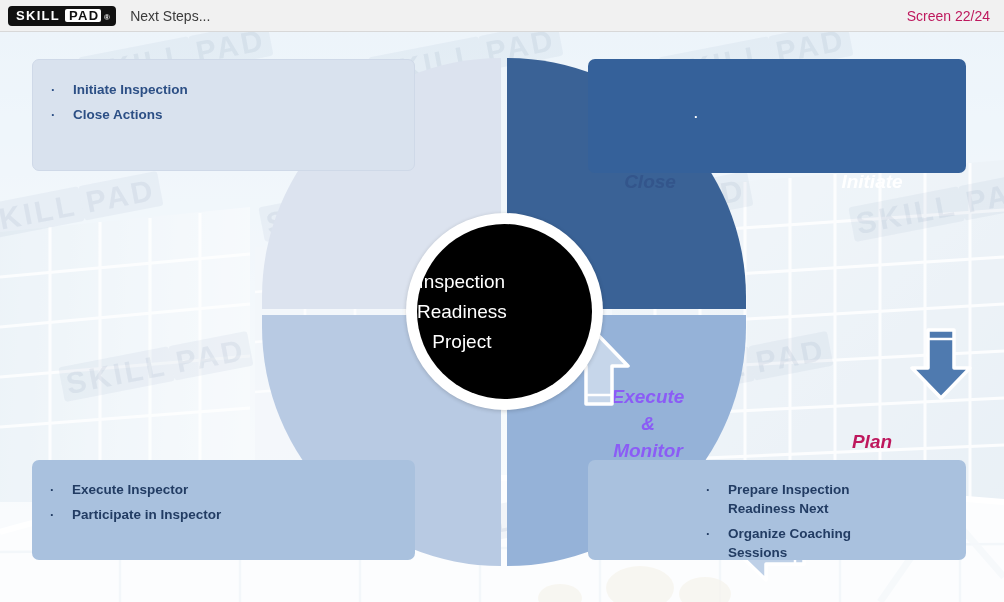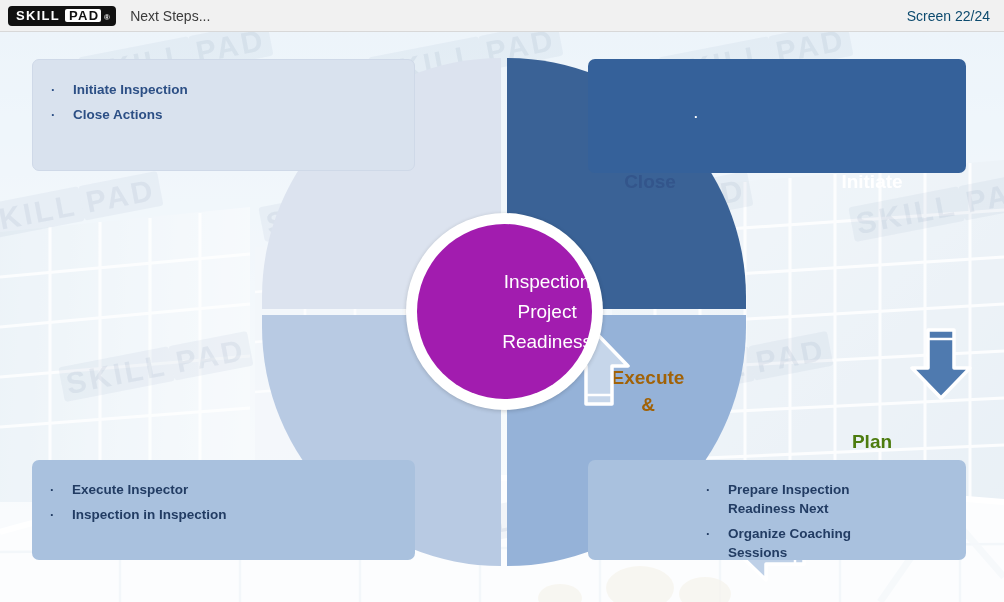--- a/index.html
+++ b/index.html
@@ -70,21 +70,21 @@
   }
   #header-title {
     margin-left: 14px;
     font-size: 14px;
     color: #3b3b3b;
   }
   #screen-counter {
     margin-left: auto;
     margin-right: 14px;
     font-size: 14px;
-    color: #0c4a6e;
+    color: #be185d;
   }
 
   
   #bg {
     position: absolute;
     left: 0; top: 32px;
     width: 1004px;
     height: 570px;
     overflow: hidden;
   }
@@ -113,20 +113,21 @@
   }
 
   
   #wheel {
     position: absolute;
     left: 262px;
     top: 58px;
     width: 484px;
     height: 508px;
     z-index: 20;
+    font-style: italic;
   }
   .quad {
     position: absolute;
     width: 239px;
     height: 251px;
     overflow: hidden;
   }
   .quad .fill { position: absolute; width: 478px; height: 502px; }
 
   #q-close  { left: 0px;   top: 0px;   }
@@ -141,47 +142,47 @@
   .quad-label {
     position: absolute;
     font-weight: bold;
     font-size: 19px;
     text-align: center;
     line-height: 27px;
     z-index: 24;
   }
   #lbl-close    { left: 298px; top: 110px; width: 180px; color: #33558b; }
   #lbl-initiate { left: 520px; top: 110px; width: 180px; color: #ffffff; }
-  #lbl-execute  { left: 296px; top: 306px; width: 180px; color: #a16207; }
+  #lbl-execute  { left: 296px; top: 325px; width: 180px; color: #8b5cf6; }
   #lbl-initiate, #lbl-close { }
-  #lbl-plan     { left: 520px; top: 370px; width: 180px; color: #4d7c0f; }
+  #lbl-plan     { left: 520px; top: 370px; width: 180px; color: #be185d; }
 
   
   #hub {
     position: absolute;
     left: 406px;
     top: 213px;
     width: 197px;
     height: 197px;
     border-radius: 50%;
     background: #ffffff;
     box-shadow: 0 1px 4px rgba(0,0,0,0.18);
     z-index: 30;
     display: flex;
     align-items: center;
     justify-content: center;
   }
   #hub-inner {
     width: 175px;
     height: 175px;
     border-radius: 50%;
-    background: #a21caf;
+    background: #000000;
     display: flex;
     align-items: center;
-    justify-content: flex-end;
+    justify-content: flex-start;
   }
   #hub-text {
     color: #ffffff;
     font-size: 19px;
     line-height: 30px;
     text-align: center;
     font-family: "Liberation Sans", sans-serif;
   }
 
   
@@ -368,20 +369,21 @@
       </div>
     <div class="quad" id="q-plan">
         <div class="fill"></div>
       </div>
 
     <div class="quad-label" id="lbl-close">Close</div>
     <div class="quad-label" id="lbl-initiate">Initiate</div>
     <div class="quad-label" id="lbl-execute">
       <div>Execute</div>
       <div>&amp;</div>
+      <div>Monitor</div>
     </div>
     <div class="quad-label" id="lbl-plan">Plan</div>
 
     <div class="arrow" id="arrow-down">
       <svg viewBox="0 0 62 72" width="62" height="72">
         <polygon points="18,2 44,2 44,40 60,40 31,70 2,40 18,40" fill="#4f7aaf" stroke="#ffffff" stroke-width="3.5" stroke-linejoin="round"></polygon>
         <line x1="18" y1="11" x2="44" y2="11" stroke="#ffffff" stroke-width="2.5"></line>
       </svg>
     </div>
 
@@ -397,22 +399,22 @@
         <polygon points="31,2 60,32 44,32 44,70 18,70 18,32 2,32" fill="#c6d6ea" stroke="#ffffff" stroke-width="3.5" stroke-linejoin="round"></polygon>
         <line x1="18" y1="61" x2="44" y2="61" stroke="#ffffff" stroke-width="2.5"></line>
       </svg>
     </div>
   </div>
 
   <div id="hub">
     <div id="hub-inner">
       <div id="hub-text">
         <div>Inspection</div>
+        <div>Readiness</div>
         <div>Project</div>
-        <div>Readiness</div>
       </div>
     </div>
   </div>
 
   <div class="panel" id="panel-close">
     <ul>
       <li>
         <span class="bullet">·</span>
         <span class="txt">Initiate Inspection</span>
       </li>
@@ -432,21 +434,21 @@
   </div>
 
   <div class="panel" id="panel-execute">
     <ul>
       <li>
         <span class="bullet">·</span>
         <span class="txt">Execute Inspector</span>
       </li>
       <li>
         <span class="bullet">·</span>
-        <span class="txt">Inspection in Inspection</span>
+        <span class="txt">Participate in Inspector</span>
       </li>
     </ul>
   </div>
 
   <div class="panel" id="panel-plan">
     <ul>
       <li>
         <span class="bullet">·</span>
         <span class="txt">Prepare Inspection Readiness Next</span>
       </li>

